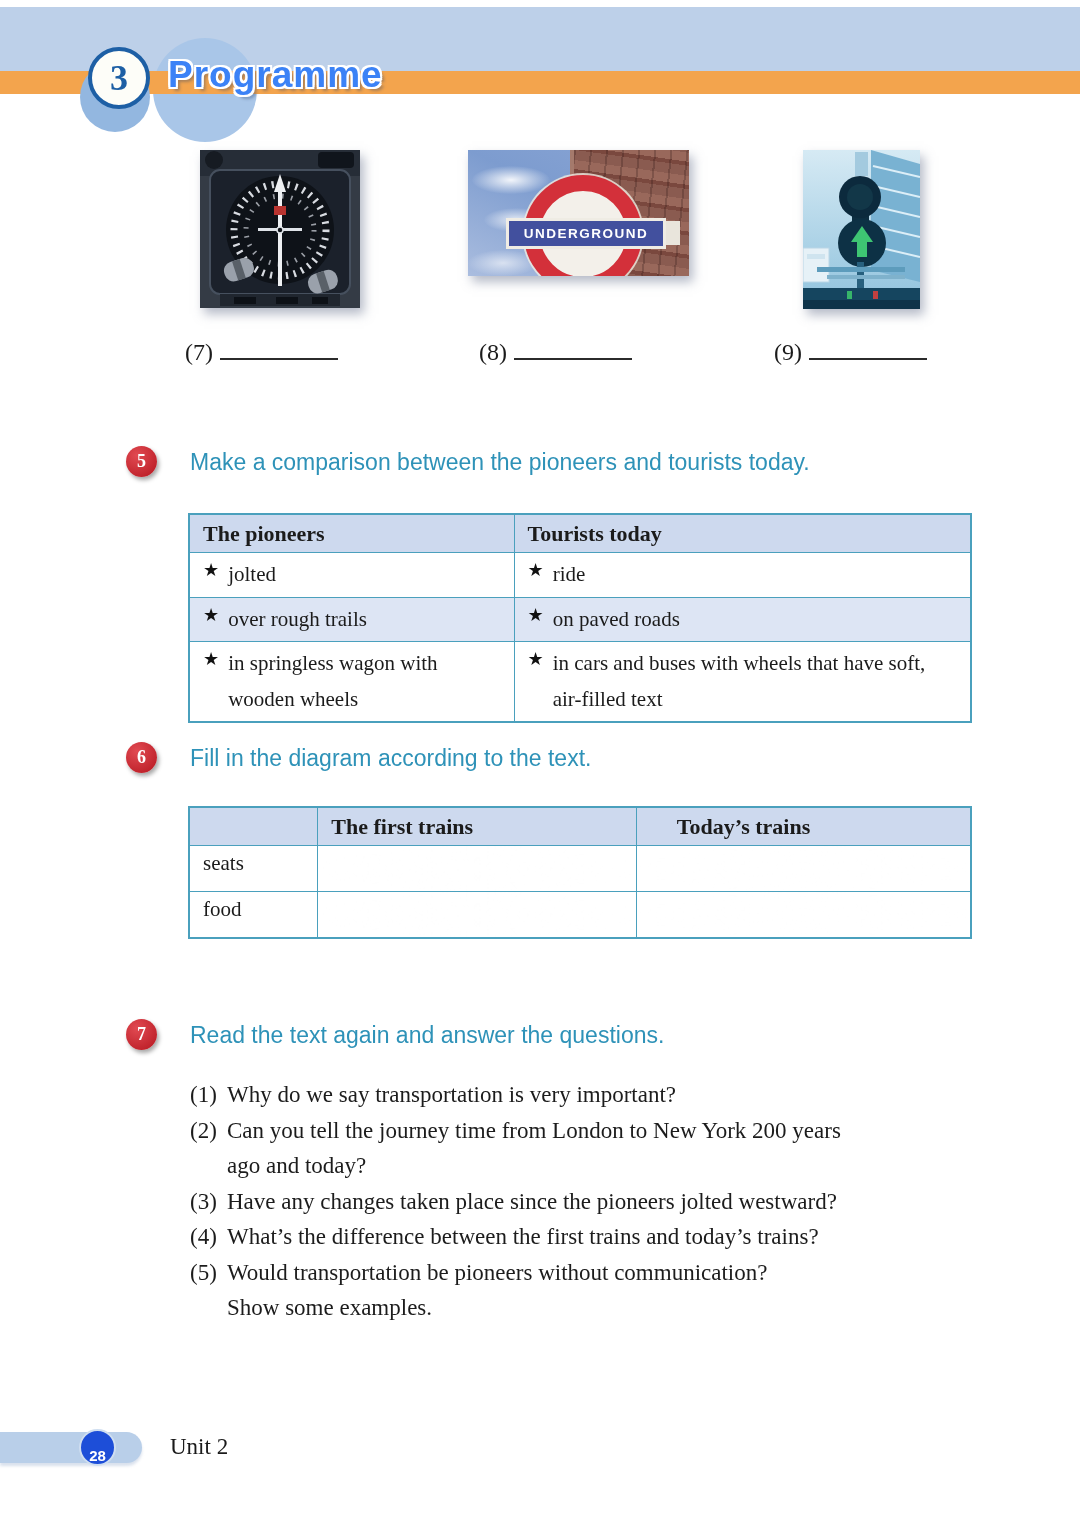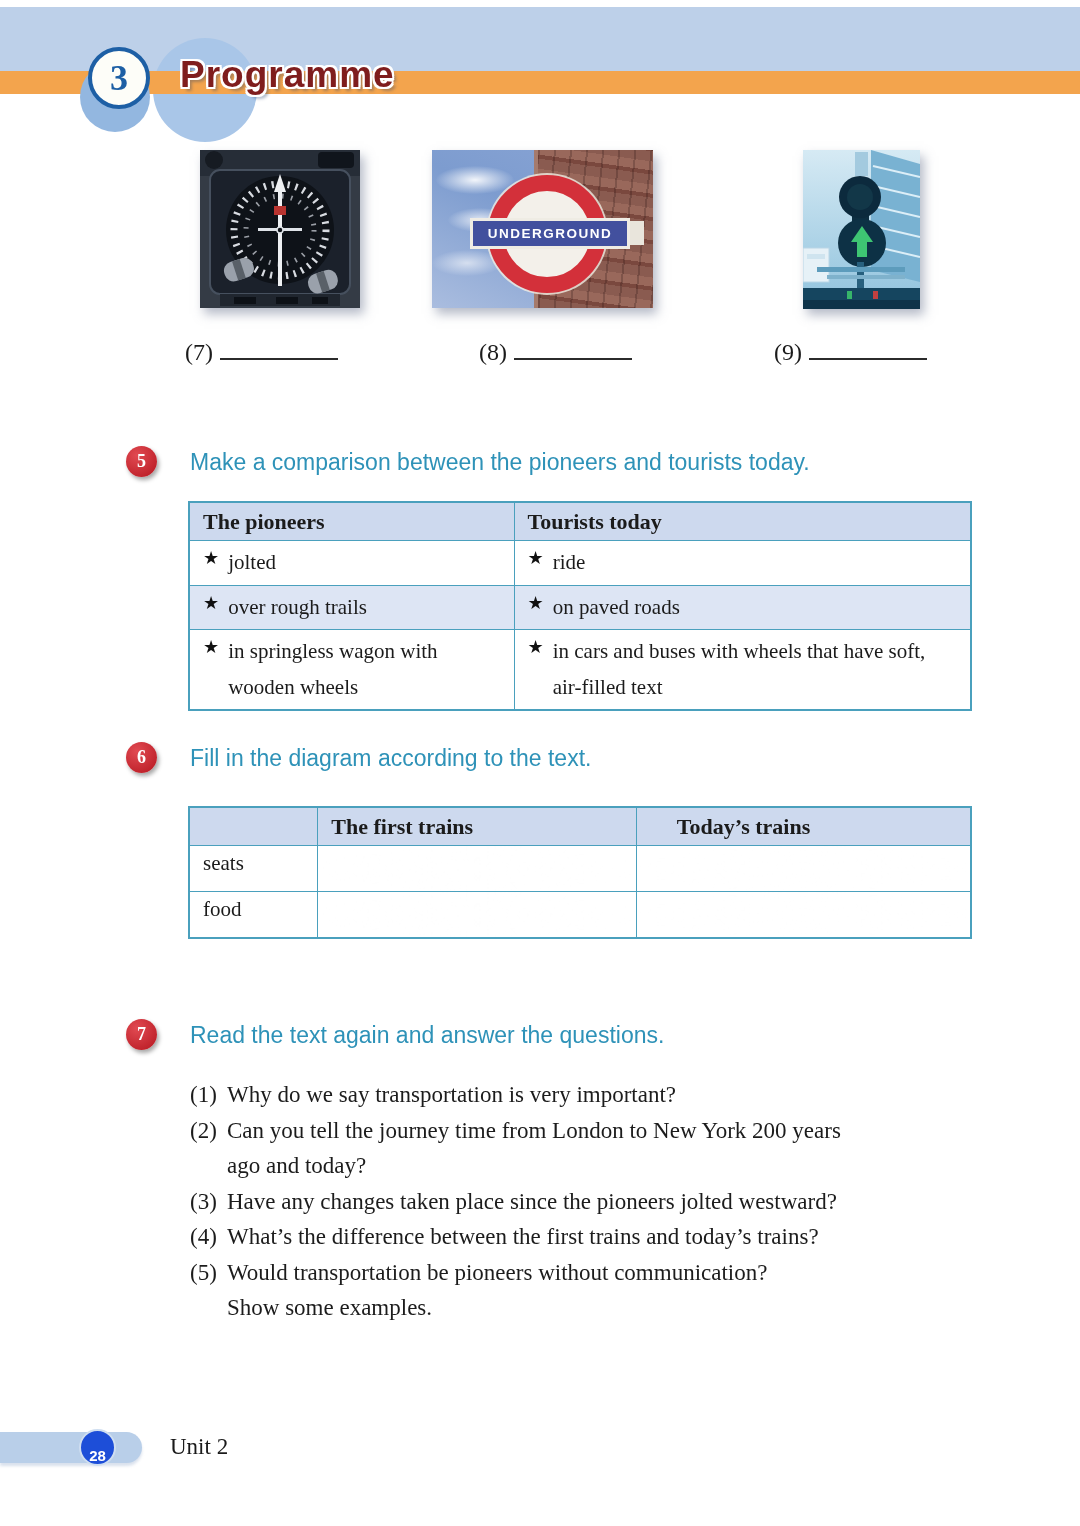--- a/index.html
+++ b/index.html
@@ -10,28 +10,28 @@
   .band-blue{position:absolute;left:0;top:7px;width:1080px;height:65px;background:#bdd0e9;z-index:0;}
   .big-circle{position:absolute;left:153px;top:38px;width:104px;height:104px;border-radius:50%;
               background:#a9c6e8;z-index:1;}
   .band-orange{position:absolute;left:0;top:71px;width:1080px;height:23px;background:#f3a44d;z-index:2;}
   .badge3-back{position:absolute;left:80px;top:62px;width:70px;height:70px;border-radius:50%;
                background:#93b7e0;z-index:3;}
   .badge3{position:absolute;left:88px;top:47px;width:54px;height:54px;border-radius:50%;
           background:#fdfdf8;border:4px solid #1d5fa5;z-index:4;display:flex;align-items:center;
           justify-content:center;font:bold 36px "Liberation Serif",serif;color:#1d5fa5;}
   .main-title{position:absolute;left:168px;top:54px;z-index:5;font-family:"Liberation Sans",sans-serif;
-          font-weight:bold;font-size:37px;color:#7f1d1d;letter-spacing:1px;
+          font-weight:bold;font-size:37px;color:#3b82f6;letter-spacing:1px;
           text-shadow:-2px -2px 0 #fff,2px -2px 0 #fff,-2px 2px 0 #fff,2px 2px 0 #fff,
-                      0 -2px 0 #fff,0 2px 0 #fff,-2px 0 0 #fff,2px 0 0 #fff,4px 4px 3px rgba(28,60,110,.35);margin-left:12px;}
+                      0 -2px 0 #fff,0 2px 0 #fff,-2px 0 0 #fff,2px 0 0 #fff,4px 4px 3px rgba(28,60,110,.35);}
 
   
   .fig{position:absolute;top:150px;box-shadow:4px 6px 10px rgba(110,120,145,.5);overflow:hidden;}
   #fig1{left:200px;width:160px;height:158px;}
-  #fig2{left:432px;width:221px;height:158px;background:linear-gradient(205deg,#8aa5d5 0%,#7d9ccf 45%,#aabddf 100%);}
+  #fig2{left:468px;width:221px;height:126px;background:linear-gradient(205deg,#8aa5d5 0%,#7d9ccf 45%,#aabddf 100%);}
   #fig3{left:803px;width:117px;height:159px;}
   .f2-cloud{position:absolute;border-radius:50%;}
   .c1{left:4px;top:16px;width:78px;height:28px;background:radial-gradient(ellipse,rgba(255,255,255,.9),rgba(255,255,255,0) 72%);}
   .c2{left:16px;top:58px;width:64px;height:24px;background:radial-gradient(ellipse,rgba(255,255,255,.75),rgba(255,255,255,0) 72%);}
   .c3{left:0px;top:100px;width:70px;height:26px;background:radial-gradient(ellipse,rgba(255,255,255,.6),rgba(255,255,255,0) 72%);}
   .f2-building{position:absolute;right:0;top:0;width:52%;height:100%;
      background:repeating-linear-gradient(96deg,rgba(30,10,10,.22) 0 2px,rgba(0,0,0,0) 2px 16px),
                 repeating-linear-gradient(8deg,#8a5b50 0 10px,#7a483e 10px 14px,#99685b 14px 23px);
      border-left:4px solid #a57a6c;}
   .f2-bracket{position:absolute;left:188px;top:71px;width:24px;height:24px;background:#e9e5dc;z-index:5;}
@@ -50,21 +50,21 @@
   .ex-badge{position:absolute;width:31px;height:31px;border-radius:50%;
             background:radial-gradient(circle at 35% 30%,#e14a52,#b5161f);color:#fff;display:flex;
             align-items:center;justify-content:center;font:bold 18px "Liberation Serif",serif;
             box-shadow:2px 3px 4px rgba(0,0,0,.35);}
   #badge5{left:126px;top:446px;} #badge6{left:126px;top:742px;} #badge7{left:126px;top:1019px;}
   .instruction{position:absolute;left:190px;font-family:"Liberation Sans",sans-serif;font-size:23px;color:#2e92b8;}
   #inst5{top:449px;} #inst6{top:745px;} #inst7{top:1022px;}
 
   .ex-table{position:absolute;left:188px;width:784px;border-collapse:collapse;
             font-size:21px;line-height:1.32;}
-  #table5{top:501px;} #table6{top:806px;}
+  #table5{top:513px;} #table6{top:806px;}
   .ex-table td,.ex-table th{border:1.5px solid #4aa0bd;padding:4px 10px 4px 13px;vertical-align:top;text-align:left;}
   .ex-table{border:2.5px solid #4aa0bd;}
   .ex-table th{background:#cdd9ee;font-weight:bold;font-size:22px;height:28px;}
   tr.stripe td{background:#dde5f4;}
   #table5 td.col-l{width:334px;} #table5 td.col-r{width:450px;}
   #table6 th.c0,#table6 td.c0{width:117px;} #table6 th.c1,#table6 td.c1{width:342px;}
   #table6 th.c2,#table6 td.c2{width:325px;padding-left:40px;}
   #table6 td{height:37px;font-size:21px;}
   .cell{display:flex;gap:9px;align-items:flex-start;}
   .star{flex:none;font-size:18px;line-height:1.5;color:#111;}

